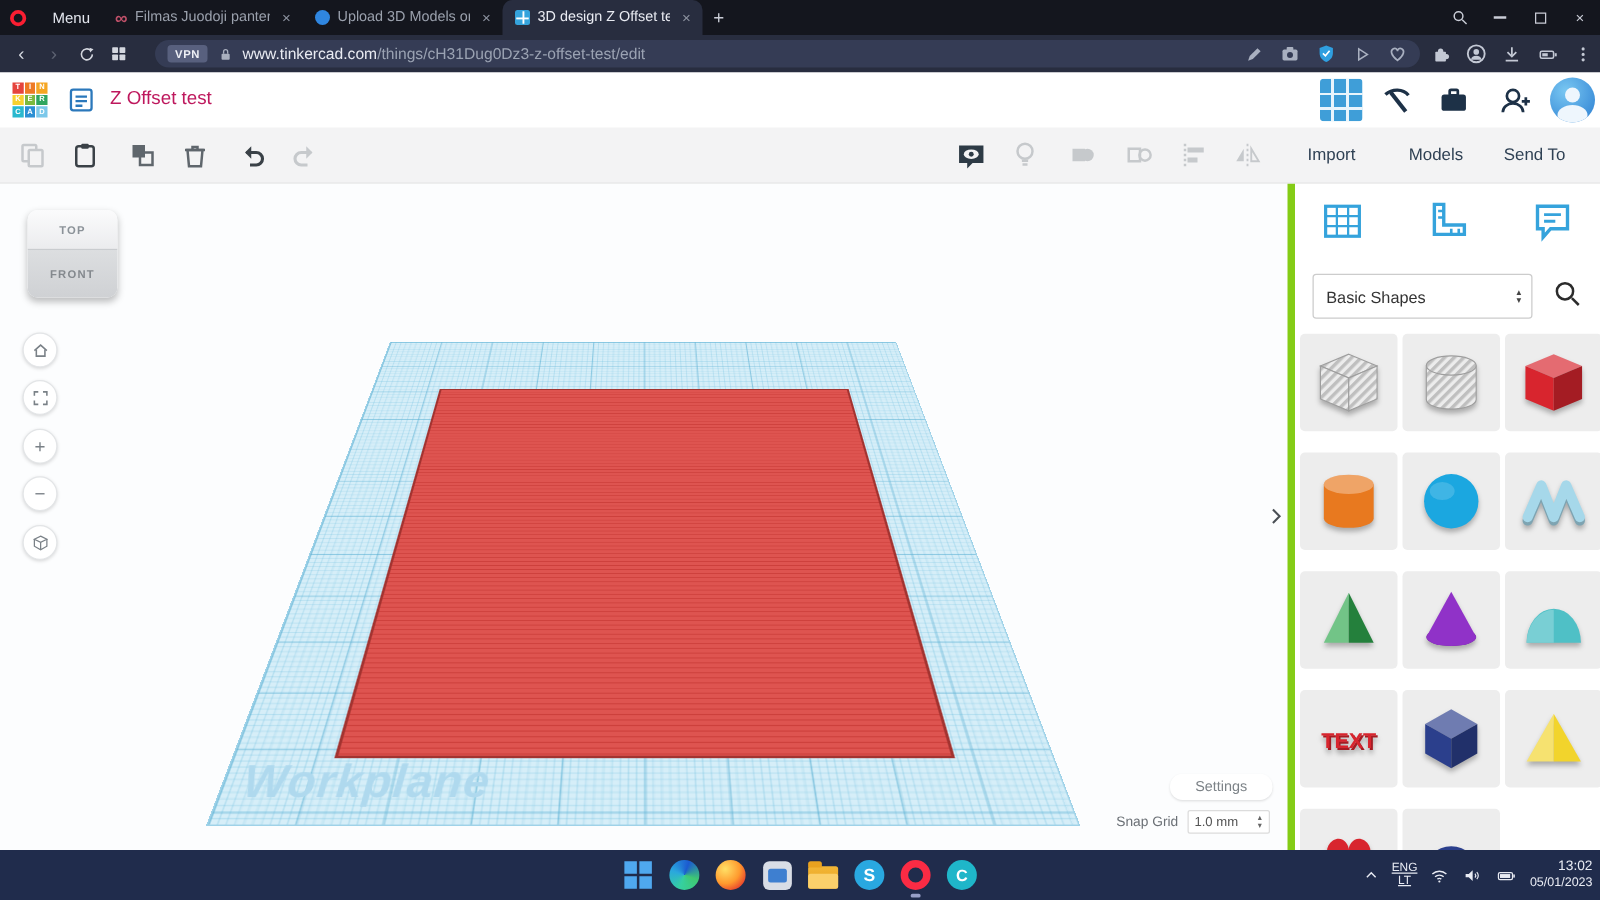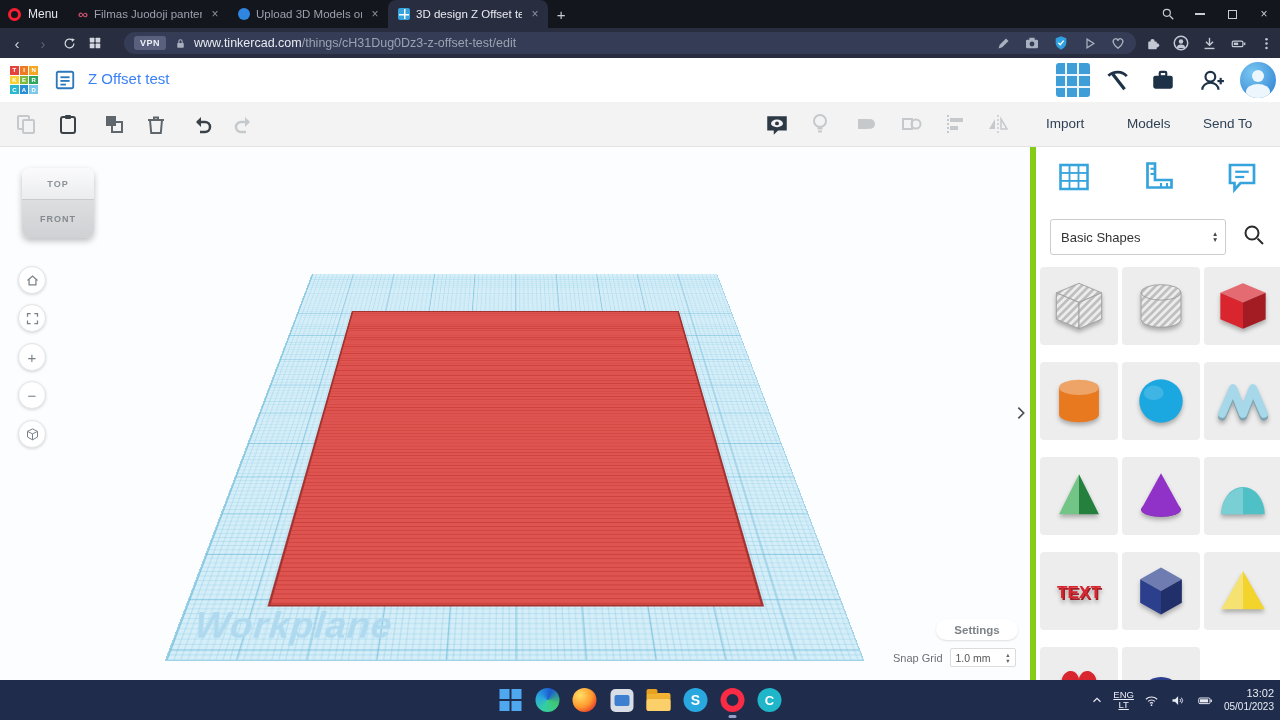--- a/index.html
+++ b/index.html
@@ -1,21 +1,21 @@
 <!DOCTYPE html>
 <html><head>
 <meta charset="utf-8">
 <style>
   html,body{margin:0;padding:0;background:#000;}
   *{box-sizing:border-box;font-family:"Liberation Sans",sans-serif;}
   #screen{position:relative;width:1280px;height:720px;overflow:hidden;background:#fff;}
 
   
   .tabbar{position:absolute;left:0;top:0;width:1280px;height:28px;background:#14161e;display:flex;align-items:stretch;}
-  .opera-btn{display:flex;align-items:center;gap:7px;padding:0 10px 0 8px;color:#e3e6ee;font-size:12px;}
+  .opera-btn{display:flex;align-items:center;gap:21px;padding:0 10px 0 8px;color:#e3e6ee;font-size:12px;}
   .opera-ring{width:13px;height:13px;border-radius:50%;border:3.5px solid #fa1e32;}
   .tab{width:160px;display:flex;align-items:center;gap:6px;padding:0 6px 0 10px;color:#9aa0ac;font-size:11.5px;position:relative;}
   .tab.active{background:#282d3f;color:#e9ebf2;border-radius:8px 8px 0 0;}
   .tab .ttl{flex:1;white-space:nowrap;overflow:hidden;}
   .tab .tclose{color:#8d93a0;font-size:12px;width:14px;text-align:center;}
   .fav-inf{color:#c2516a;font-size:14px;font-weight:bold;line-height:10px;}
   .fav-circ{width:12px;height:12px;border-radius:50%;background:#2f86e0;flex:0 0 auto;}
   .fav-tnk{width:12px;height:12px;flex:0 0 auto;background:#35a3dc;background-image:linear-gradient(#fff 0 0),linear-gradient(#fff 0 0);background-size:10px 1.5px,1.5px 10px;background-position:1px 5.5px,5.5px 1px;background-repeat:no-repeat;border-radius:2px;}
   .newtab{width:26px;color:#c9ccd6;font-size:15px;display:flex;align-items:center;justify-content:center;}
   .tb-right{margin-left:auto;display:flex;align-items:stretch;}
@@ -33,21 +33,21 @@
   .urltext .path{color:#9aa2b2;}
   .fld-ics{margin-left:auto;display:flex;align-items:center;gap:13px;color:#a9b0c0;}
   .fld-ics svg,.ar-ics svg{display:block;}
   .ar-ics{position:absolute;right:6px;top:3px;display:flex;align-items:center;gap:11px;color:#c3c8d4;height:24px;}
 
   
   .appheader{position:absolute;left:0;top:58px;width:1280px;height:44px;background:#fff;}
   .tklogo{position:absolute;left:10px;top:8px;width:28px;height:28px;display:grid;grid-template-columns:repeat(3,1fr);grid-template-rows:repeat(3,1fr);gap:1px;}
   .tklogo span{display:flex;align-items:center;justify-content:center;color:#fff;font-size:6px;font-weight:bold;}
   .props-btn{position:absolute;left:54px;top:11px;width:24px;height:24px;color:#2b78bb;}
-  .pg-title{position:absolute;left:88px;top:12px;font-size:15px;color:#3b82f6;}
+  .pg-title{position:absolute;left:88px;top:12px;font-size:15px;color:#be185d;}
   .hd-grid-btn{position:absolute;left:1056px;top:5px;width:34px;height:34px;border-radius:3px;background-color:#3f9ed8;background-image:linear-gradient(90deg,transparent 9px,#eaf5fc 9px 11px,transparent 11px 21px,#eaf5fc 21px 23px,transparent 23px),linear-gradient(0deg,transparent 9px,#eaf5fc 9px 11px,transparent 11px 21px,#eaf5fc 21px 23px,transparent 23px);}
   .hd-ic{position:absolute;top:9px;width:28px;height:26px;color:#1d3147;}
   .avatar{position:absolute;left:1240px;top:4px;width:36px;height:36px;border-radius:50%;background:radial-gradient(circle at 35% 30%,#79c7f2,#2a7dd1);overflow:hidden;}
   .avatar .head{position:absolute;left:12px;top:8px;width:12px;height:12px;border-radius:50%;background:#eef6fd;}
   .avatar .bod{position:absolute;left:6px;top:22px;width:24px;height:16px;border-radius:50%;background:#eef6fd;}
 
   
   .toolbar{position:absolute;left:0;top:102px;width:1280px;height:45px;background:#f3f3f4;border-bottom:1px solid #e3e3e4;}
   .tl-ic{position:absolute;top:10px;width:26px;height:26px;}
   .c-lt{color:#c6c9cc;} .c-dk{color:#3a4147;} .c-md{color:#5f666c;} .c-eye{color:#2d3a45;}
@@ -56,21 +56,21 @@
   
   .main{position:absolute;left:0;top:147px;width:1280px;height:533px;}
   .viewport{position:absolute;left:0;top:0;width:1030px;height:533px;background:#fcfdfe;overflow:hidden;}
   .plane{position:absolute;left:258px;top:-45px;width:513px;height:627px;transform:perspective(963px) rotateX(55deg);background-color:#d6eef8;border:1px solid #9fd2e8;background-image:linear-gradient(rgba(90,175,210,.55) 1px,transparent 1px),linear-gradient(90deg,rgba(90,175,210,.55) 1px,transparent 1px),linear-gradient(rgba(120,195,225,.35) 1px,transparent 1px),linear-gradient(90deg,rgba(120,195,225,.35) 1px,transparent 1px);background-size:51.3px 51.3px,51.3px 51.3px,5.13px 5.13px,5.13px 5.13px;}
   .redobj{position:absolute;left:63px;top:97px;width:387px;height:475px;background:repeating-linear-gradient(180deg,#de5450 0 4px,#cd403c 4px 5px);border:2px solid #a33330;}
   .watermark{position:absolute;left:195px;top:458px;font-size:37px;font-weight:bold;font-style:italic;color:#afd9ee;letter-spacing:1px;transform:skewX(-6deg);}
   .viewcube{position:absolute;left:22px;top:21px;width:72px;height:70px;border-radius:8px;box-shadow:0 3px 6px rgba(0,0,0,.25);overflow:hidden;}
   .vc-top{height:32px;background:linear-gradient(#fbfbfc,#ebecee);display:flex;align-items:center;justify-content:center;font-size:9px;font-weight:bold;color:#8b9298;letter-spacing:1px;border-bottom:1px solid #c9cccf;}
   .vc-front{height:38px;background:linear-gradient(#dcdee0,#cfd1d4);display:flex;align-items:center;justify-content:center;font-size:9px;font-weight:bold;color:#84898e;letter-spacing:1px;}
   .navcirc{position:absolute;left:18px;width:28px;height:28px;border-radius:50%;background:#fff;border:1px solid #e3e5e7;box-shadow:0 1px 3px rgba(0,0,0,.15);display:flex;align-items:center;justify-content:center;color:#7a8187;font-size:15px;}
-  .settings-btn{position:absolute;left:936px;top:472px;width:82px;height:21px;background:#fff;border-radius:10px;box-shadow:0 1px 2px rgba(0,0,0,.12);display:flex;align-items:center;justify-content:center;font-size:11.5px;color:#7c8287;font-weight:bold;}
+  .settings-btn{position:absolute;left:936px;top:472px;width:82px;height:21px;background:#fff;border-radius:10px;box-shadow:0 1px 2px rgba(0,0,0,.12);display:flex;align-items:center;justify-content:center;font-size:11.5px;color:#7c8287;}
   .snaprow{position:absolute;left:893px;top:501px;display:flex;align-items:center;gap:7px;}
   .snaplbl{font-size:11px;color:#6b7076;}
   .snapdd{width:66px;height:19px;background:#fff;border:1px solid #dcdcdc;border-radius:2px;display:flex;align-items:center;padding:0 5px;font-size:10.5px;color:#555;}
   .caret-stack{margin-left:auto;display:flex;flex-direction:column;font-size:6.5px;line-height:5.5px;color:#666;}
   .collapse-btn{position:absolute;left:1010px;top:251px;width:22px;height:30px;display:flex;align-items:center;justify-content:center;color:#4a4f55;}
 
   
   .panel{position:absolute;left:1030px;top:0;width:250px;height:533px;background:#fff;border-left:6px solid #84cc16;overflow:hidden;}
   .pn-ic{position:absolute;top:12px;width:38px;height:38px;color:#35a3dc;}
   .cat-select{position:absolute;left:14px;top:72px;width:176px;height:36px;border:1px solid #ccc;border-radius:3px;background:#fff;display:flex;align-items:center;padding:0 8px 0 10px;font-size:13px;color:#333;}

